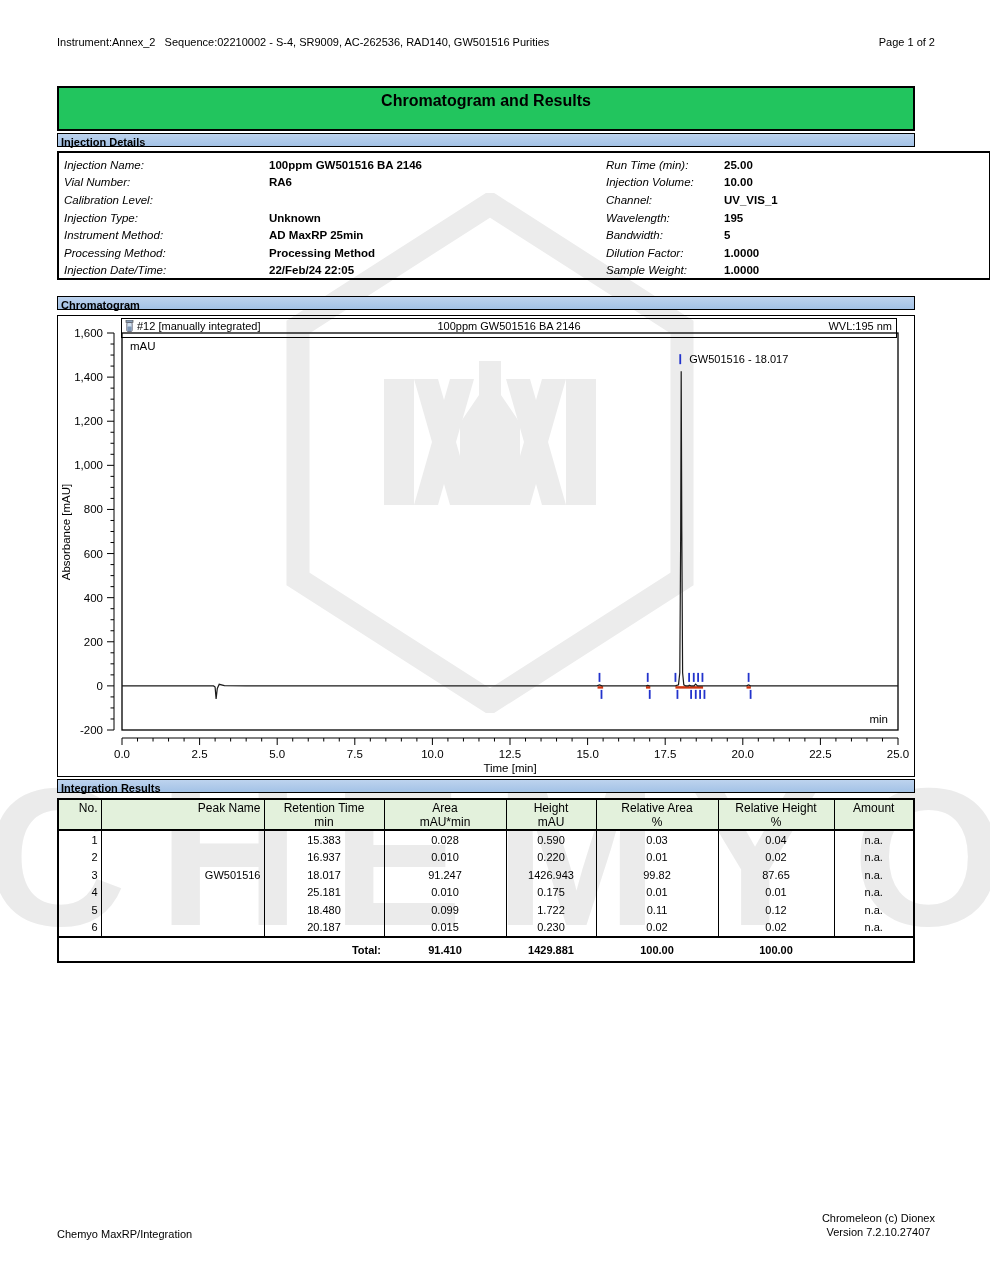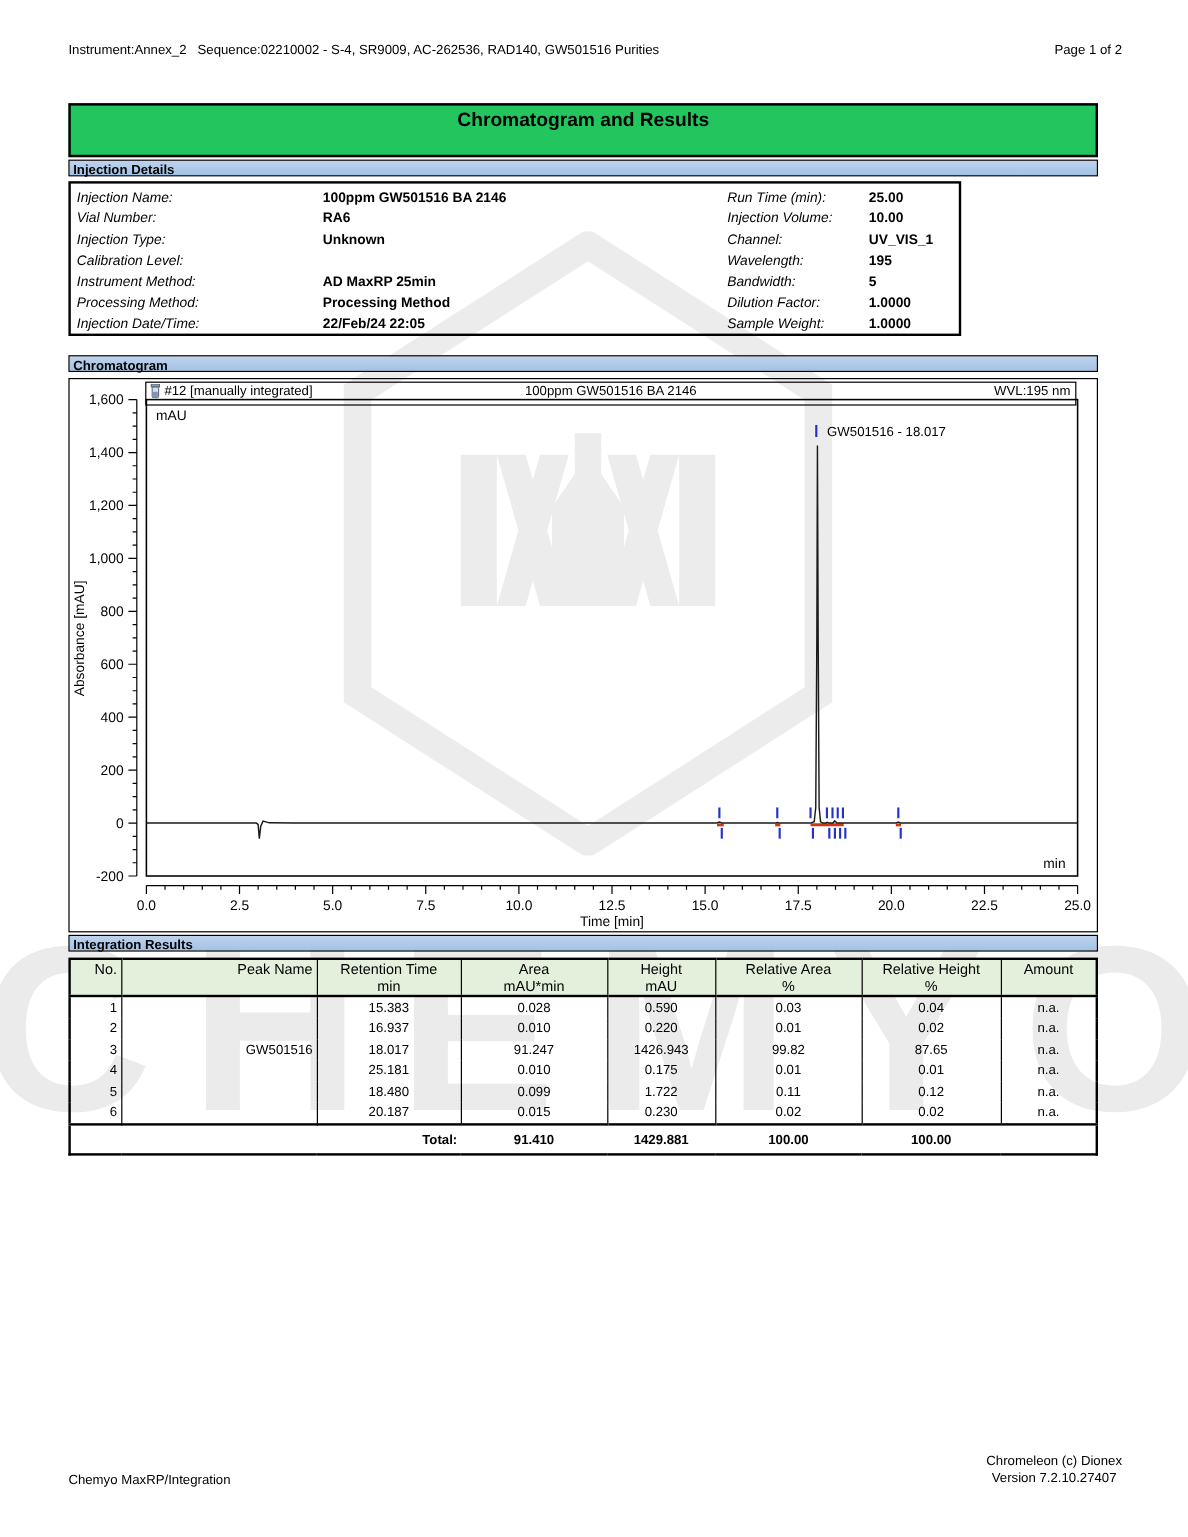--- a/index.html
+++ b/index.html
@@ -18,21 +18,21 @@
   .doc-footer-right{position:absolute;right:55px;top:1211px;font-size:11px;text-align:center;
                     line-height:14px;z-index:2;}
   
   .title-box{position:absolute;left:57px;top:86px;width:858px;height:45px;box-sizing:border-box;
              background:#22c55e;border:2px solid #000;text-align:center;z-index:1;}
   .title-box span{display:inline-block;margin-top:4px;font-size:16px;font-weight:bold;}
   .section-bar{position:absolute;left:57px;width:858px;height:14px;box-sizing:border-box;
                background:linear-gradient(#bdd3ee,#a3c2e6);border:1px solid #000;
                font-size:11px;font-weight:bold;line-height:16px;padding-left:3px;z-index:1;}
   
-  .inj-box{position:absolute;left:57px;top:151px;width:744px;height:129px;box-sizing:border-box;
+  .inj-box{position:absolute;left:57px;top:151px;width:934px;height:129px;box-sizing:border-box;
            border:2px solid #000;z-index:1;font-size:11.5px;}
   .fields{position:absolute;top:3px;}
   .fields.leftcol{left:5px;width:535px;}
   .fields.rightcol{left:547px;width:300px;}
   .field-row{display:flex;height:17.6px;align-items:center;}
   .f-label{font-style:italic;}
   .leftcol .f-label{width:205px;flex:0 0 205px;}
   .rightcol .f-label{width:118px;flex:0 0 118px;}
   .f-value{font-weight:bold;}
   
@@ -99,26 +99,26 @@
     <div class="fields leftcol">
         <div class="field-row">
           <span class="f-label">Injection Name:</span>
           <span class="f-value">100ppm GW501516 BA 2146</span>
         </div>
         <div class="field-row">
           <span class="f-label">Vial Number:</span>
           <span class="f-value">RA6</span>
         </div>
         <div class="field-row">
+          <span class="f-label">Calibration Level:</span>
+          <span class="f-value"></span>
+        </div>
+        <div class="field-row">
           <span class="f-label">Injection Type:</span>
           <span class="f-value">Unknown</span>
-        </div>
-        <div class="field-row">
-          <span class="f-label">Calibration Level:</span>
-          <span class="f-value"></span>
         </div>
         <div class="field-row">
           <span class="f-label">Instrument Method:</span>
           <span class="f-value">AD MaxRP 25min</span>
         </div>
         <div class="field-row">
           <span class="f-label">Processing Method:</span>
           <span class="f-value">Processing Method</span>
         </div>
         <div class="field-row">

